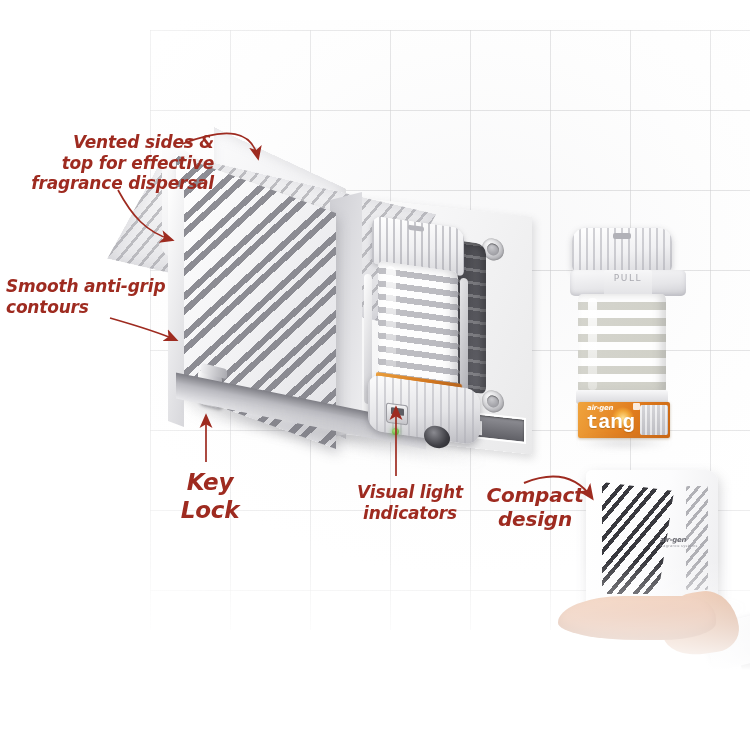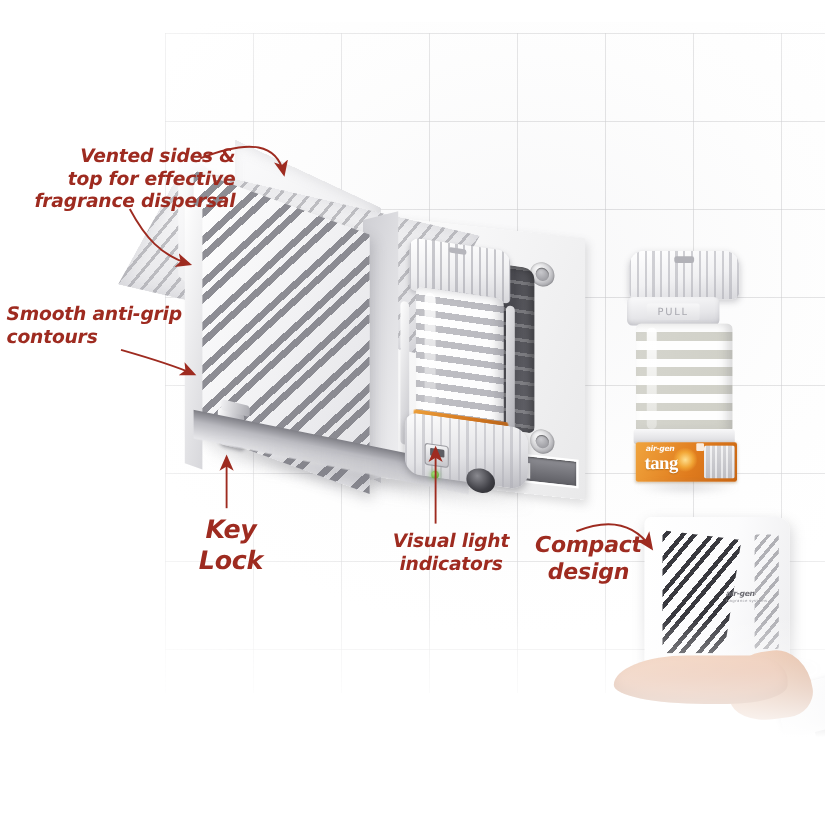--- a/index.html
+++ b/index.html
@@ -262,25 +262,25 @@
       repeating-linear-gradient(90deg, rgba(166,166,174,0.5) 0 2px, rgba(255,255,255,0) 2px 7px),
       linear-gradient(170deg,#ffffff 0%, #f1f1f3 55%, #d8d8dc 100%);
     border-radius: 14px 14px 6px 6px;
     box-shadow: 0 2px 6px rgba(100,100,108,0.3);
   }
   .refill-cap::before{
     content:""; position:absolute; left:41px; top:5px; width:18px; height:6px;
     border-radius:2px; background:#b2b2b8;
   }
   .refill-collar {
-    position:absolute; left: 0; top: 42px; width: 84px; height: 26px;
+    position:absolute; left: 0; top: 42px; width: 116px; height: 26px;
     background: linear-gradient(175deg,#fafafb 0%, #e6e6e9 60%, #cfcfd4 100%);
     border-radius: 5px;
     box-shadow: inset 0 -2px 4px rgba(140,140,148,0.3);
-    display:flex; align-items:center; justify-content:center;
+    display:flex; justify-content:center;
   }
   .refill-pull {
     font-family: "DejaVu Sans", sans-serif;
     font-size: 9px; letter-spacing: 1.6px;
     color: #a9a9b0;
     background: linear-gradient(180deg,#f7f7f8,#e2e2e5);
     padding: 3px 10px 2px;
     border-radius: 2px;
   }
   .refill-cage {
@@ -308,22 +308,22 @@
     overflow: hidden;
     box-shadow: 0 1px 3px rgba(120,80,20,0.35);
   }
   .refill-brand {
     position:absolute; left: 9px; top: 2px;
     font-size: 7px; color: #ffffff; font-weight: 700; letter-spacing: -0.3px;
     font-style: italic; opacity: 0.95;
   }
   .refill-fragrance {
     position:absolute; left: 8px; top: 9px;
-    font-size: 17px; color: #ffffff; font-weight: 700;
-    font-family: Liberation Serif, serif;
+    font-size: 21px; color: #ffffff; font-weight: 700;
+    font-family: Liberation Mono, monospace;
     letter-spacing: -0.5px;
     text-shadow: 0 1px 1px rgba(150,90,20,0.5);
   }
   .refill-burst {
     position:absolute; left: 34px; top: 5px; width: 22px; height: 22px;
     background: radial-gradient(circle at 50% 50%, rgba(255,228,150,0.95) 0%, rgba(255,196,70,0.55) 45%, rgba(255,180,40,0) 72%);
     border-radius: 50%;
   }
   .refill-photo {
     position:absolute; right: 2px; top: 3px; width: 28px; height: 30px;

